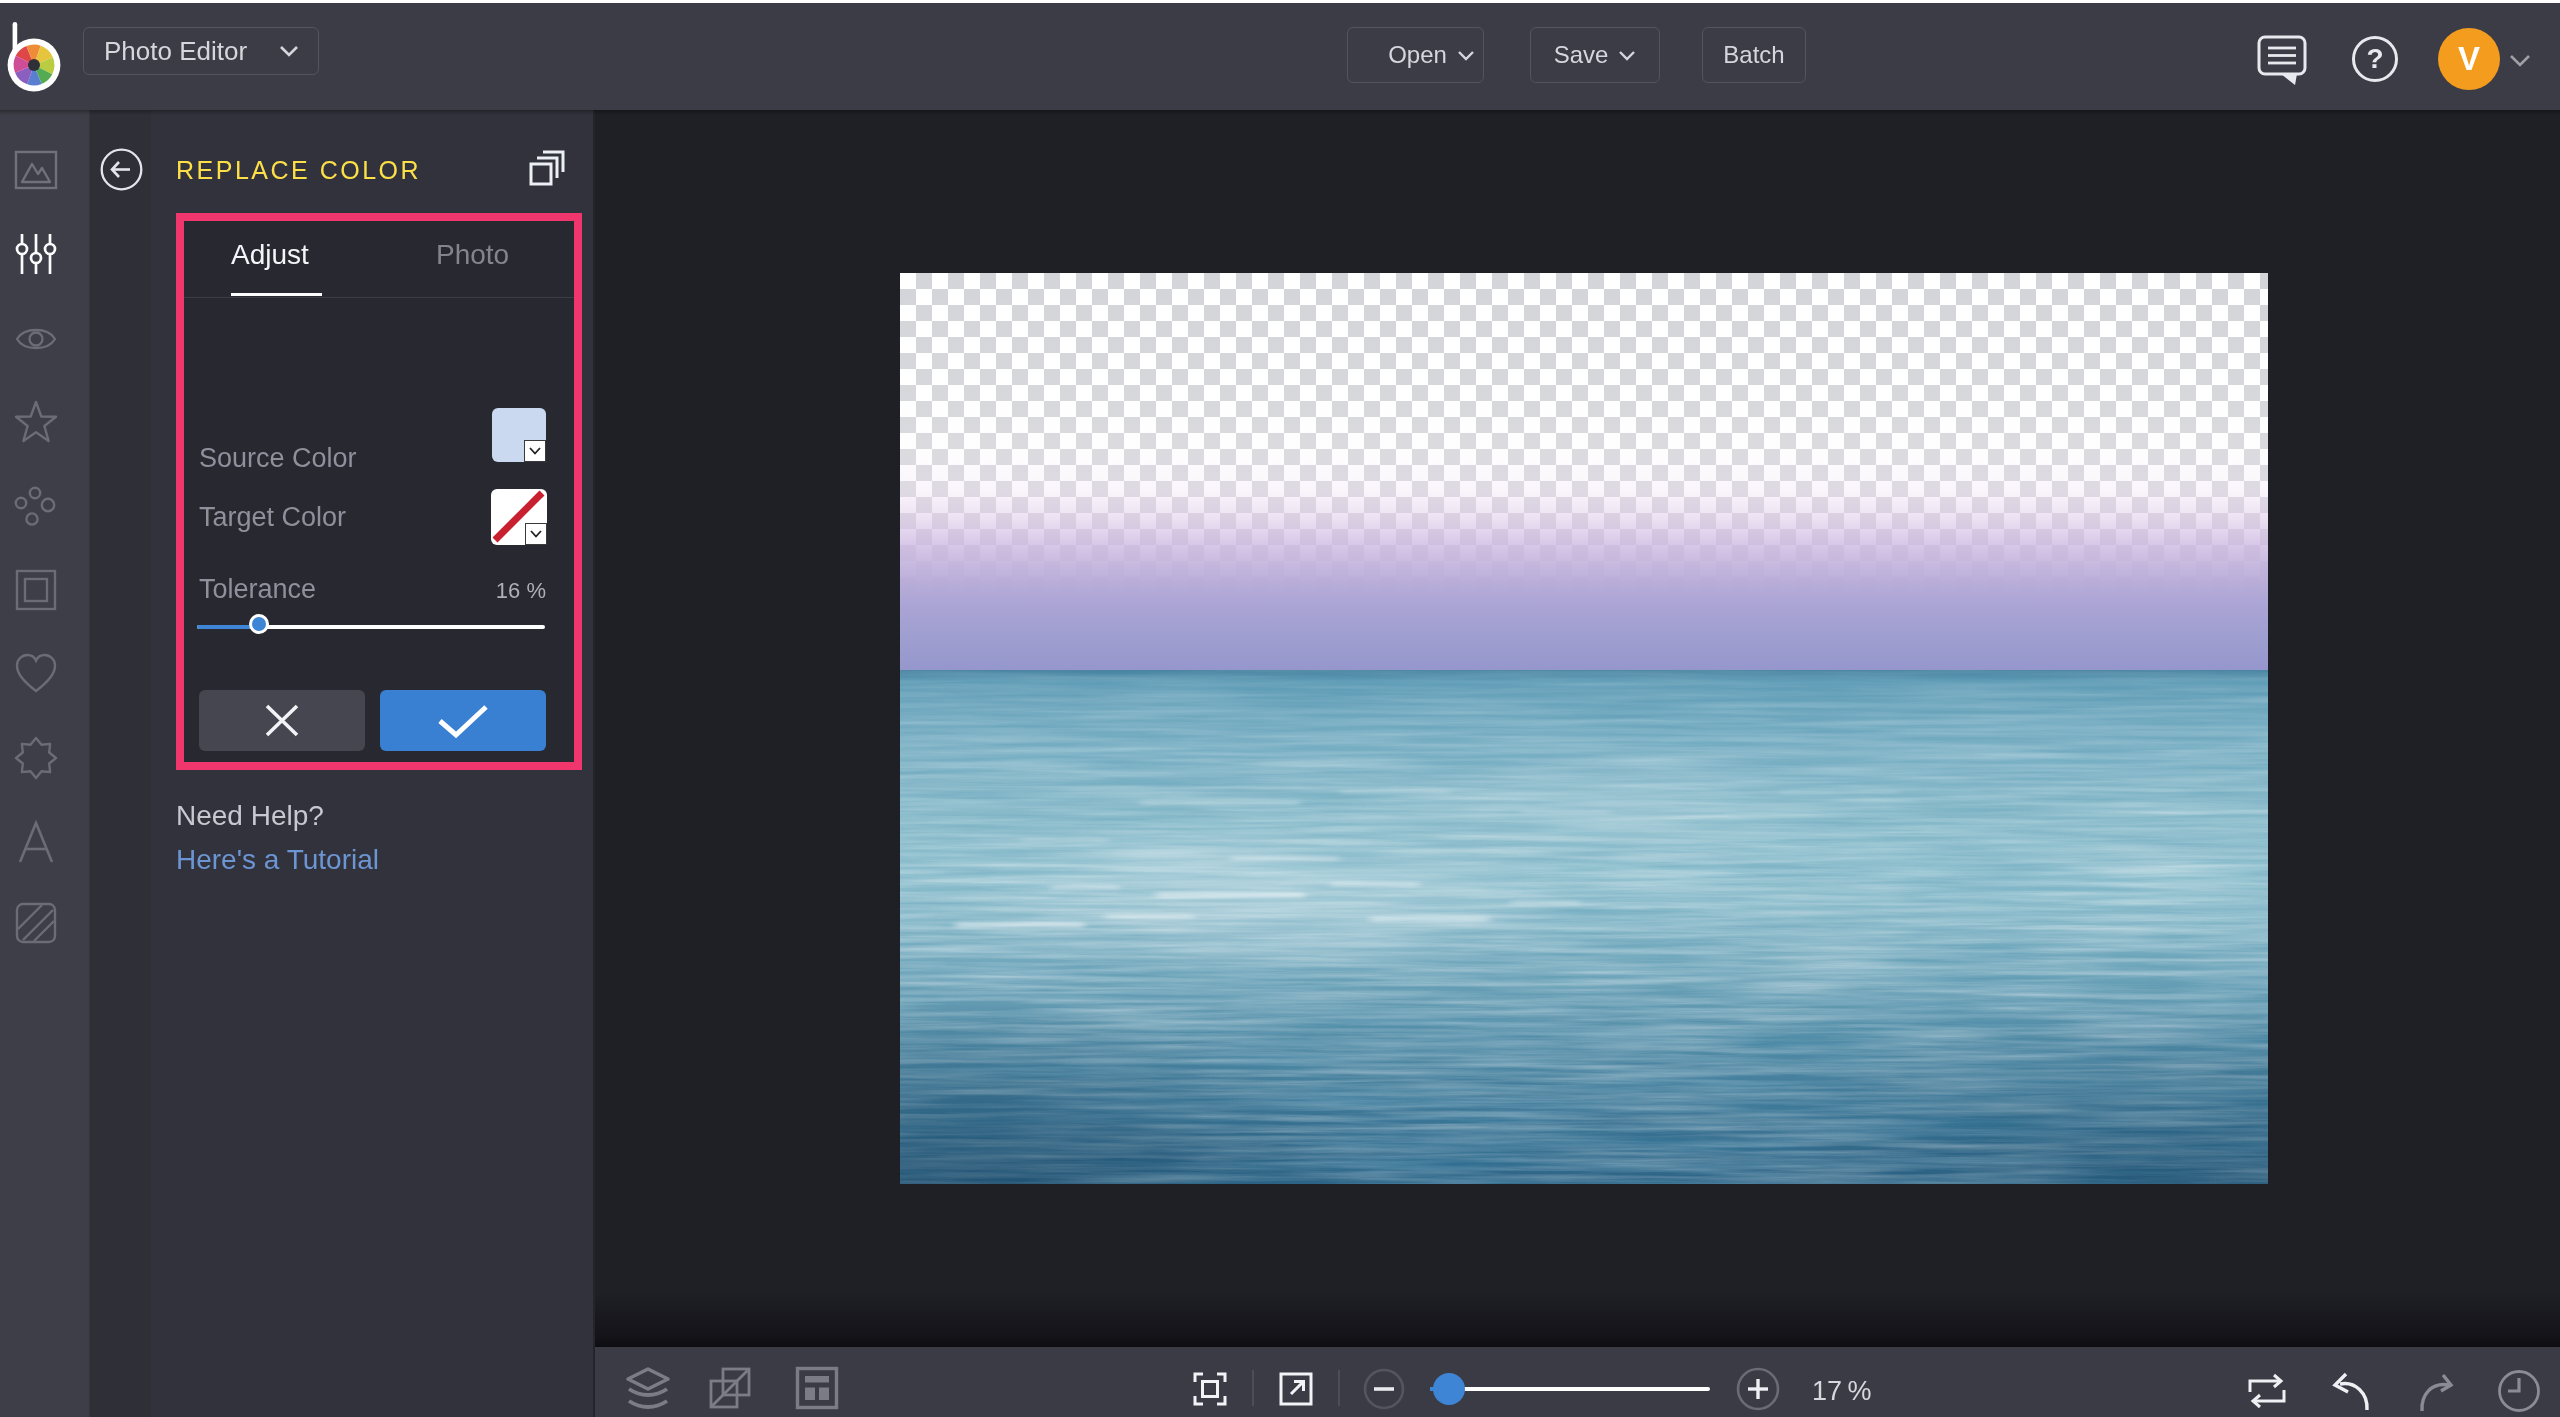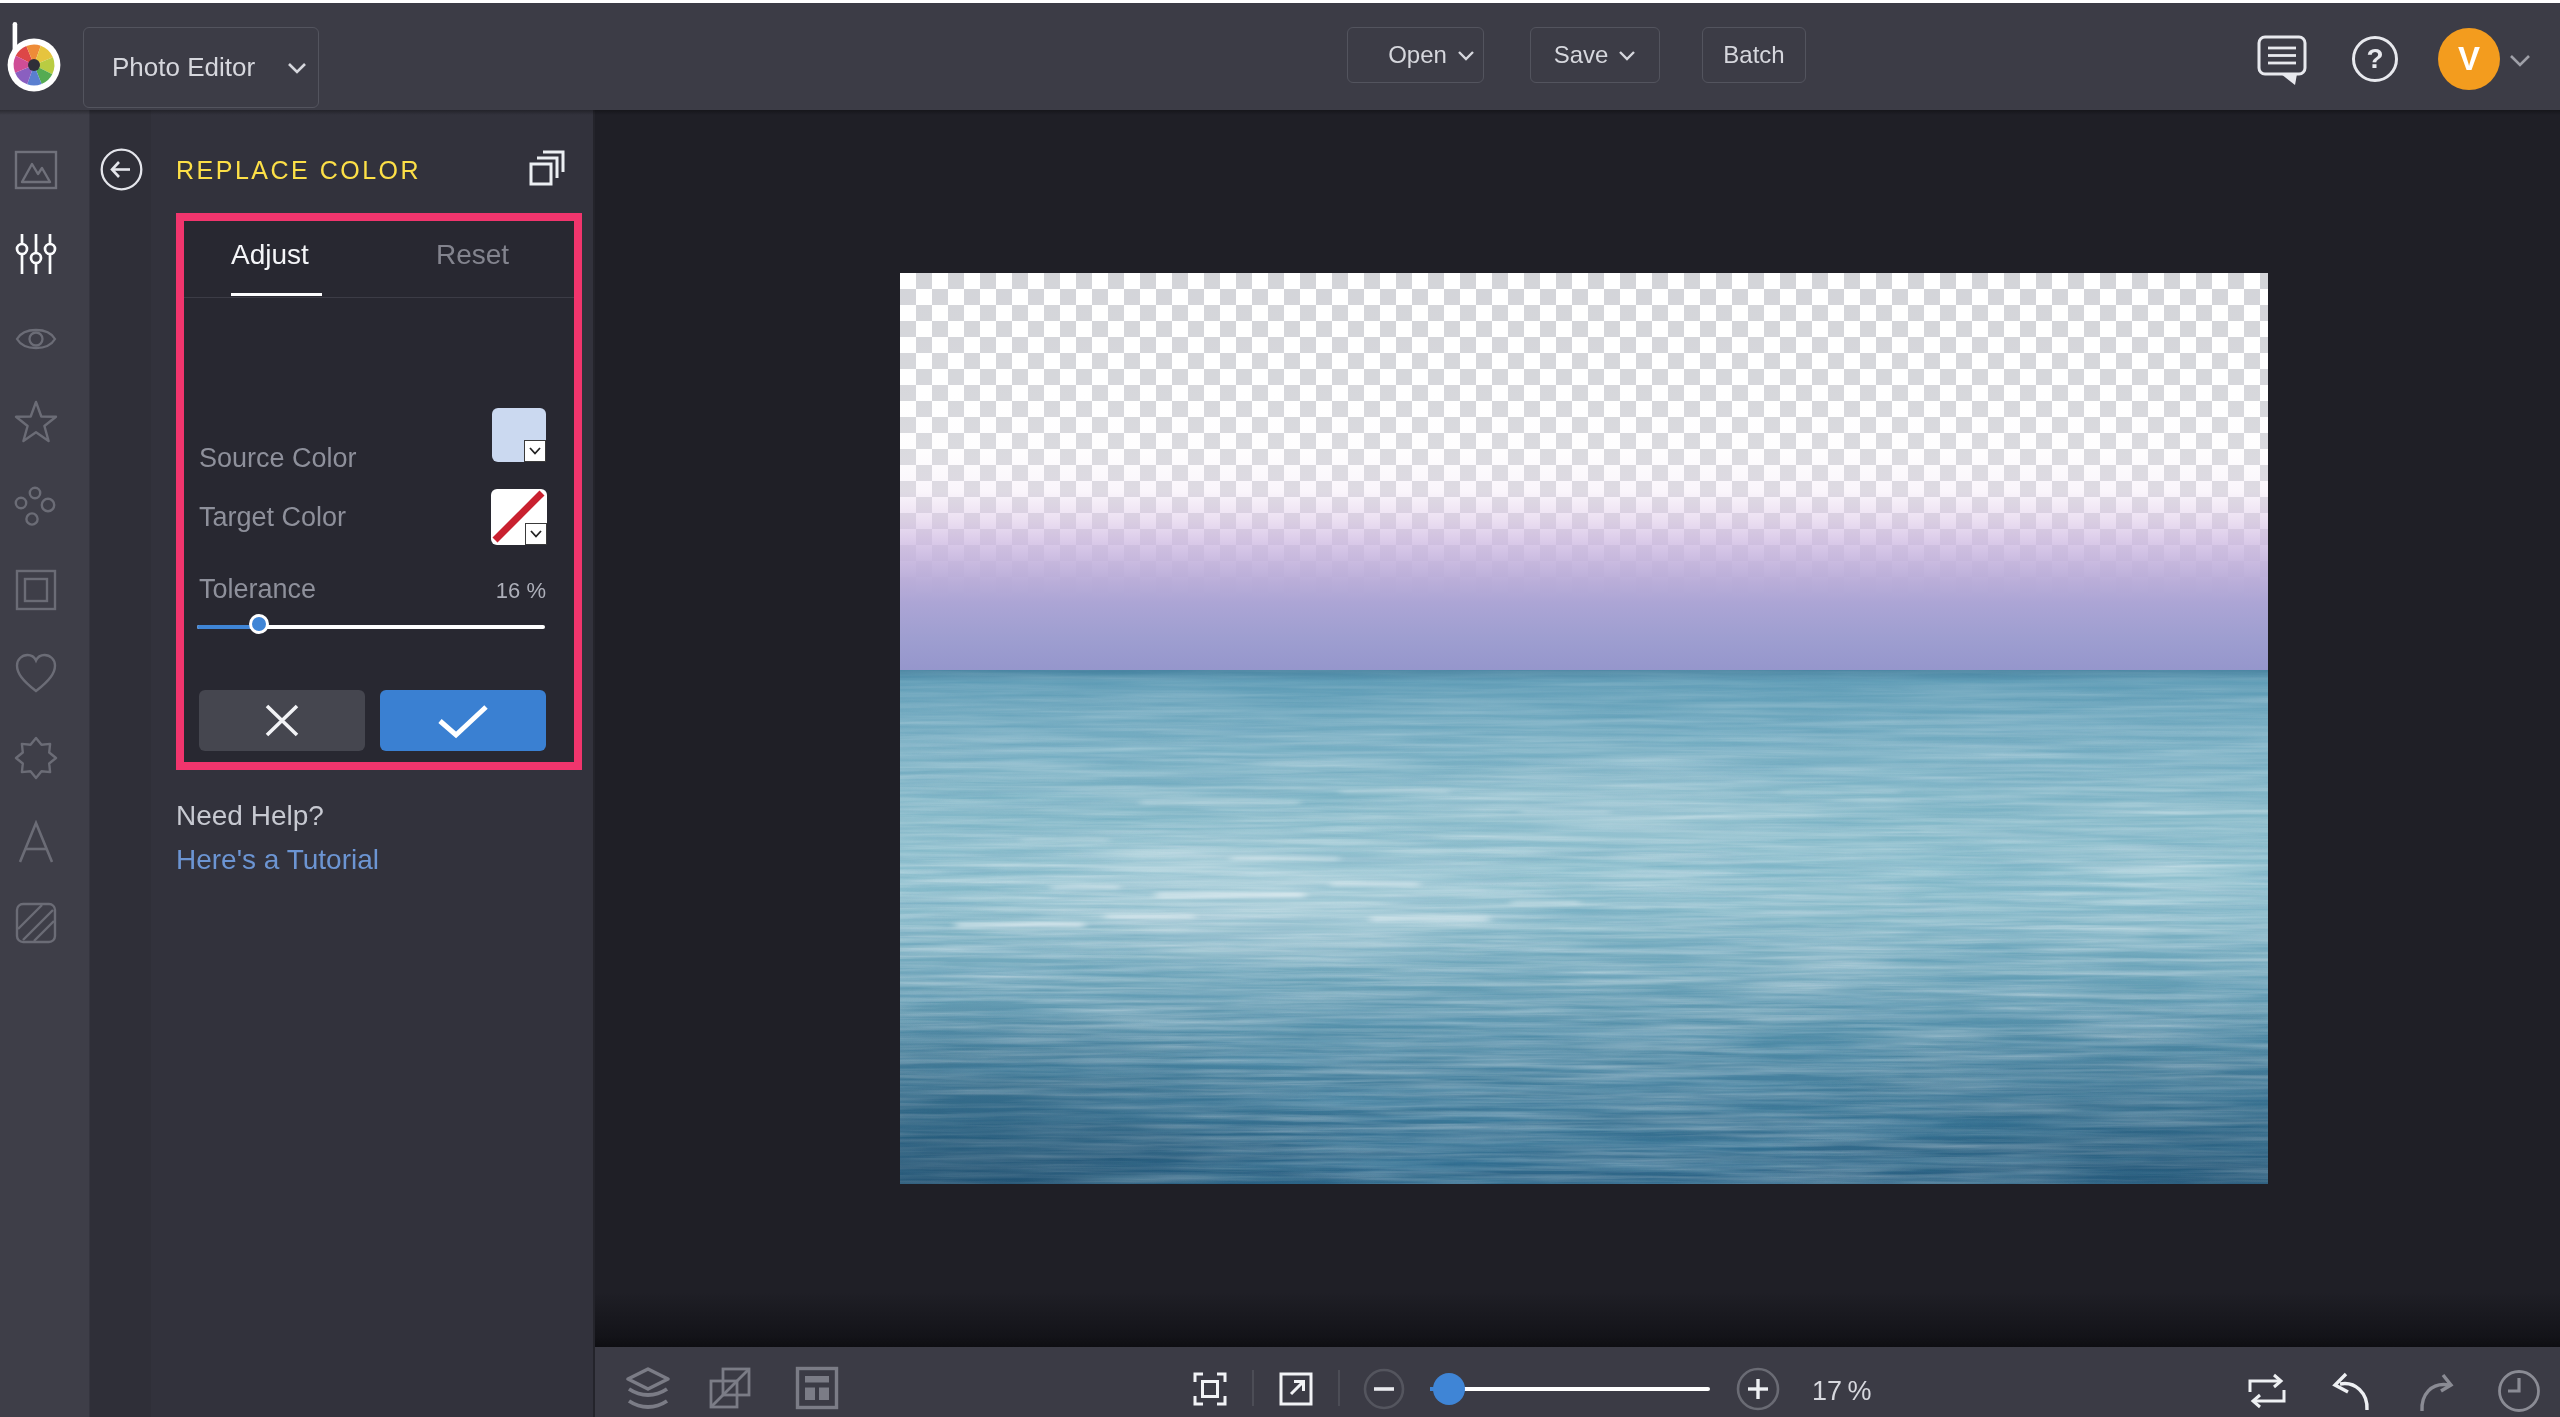--- a/index.html
+++ b/index.html
@@ -40,21 +40,21 @@
       <path d="M28 45 L28 24.6 A20.4 20.4 0 0 1 41.5 29.7 Z" fill="#ee8c38"></path>
       <path d="M28 45 L41.5 29.7 A20.4 20.4 0 0 1 48.4 45 Z" fill="#e6c43e"></path>
       <path d="M28 45 L48.4 45 A20.4 20.4 0 0 1 41.5 60.3 Z" fill="#b9cc42"></path>
       <path d="M28 45 L41.5 60.3 A20.4 20.4 0 0 1 28 65.4 Z" fill="#55ab52"></path>
       <path d="M28 45 L28 65.4 A20.4 20.4 0 0 1 14.5 60.3 Z" fill="#5a7fd0"></path>
       <path d="M28 45 L14.5 60.3 A20.4 20.4 0 0 1 7.6 45 Z" fill="#8a5fc0"></path>
       <path d="M28 45 L7.6 45 A20.4 20.4 0 0 1 14.5 29.7 Z" fill="#cf4d96"></path>
     </g>
     <circle cx="28" cy="45" r="6" fill="#2f2f38"></circle>
   </svg>
-  <div class="btn" style="left:83px; top:27px; width:236px; height:81px; font-size:26px; justify-content:flex-start; padding-left:28px;">Photo Editor
+  <div class="btn" style="left:83px; top:27px; width:236px; height:48px; font-size:26px; justify-content:flex-start; padding-left:20px;">Photo Editor
     <svg width="20" height="12" viewBox="0 0 20 12" style="margin-left:22px;">
         <polyline points="2,2 10,10 18,2" fill="none" stroke="#d6d7dd" stroke-width="2.6"></polyline>
       </svg>
   </div>
   <div class="btn" style="left:1347px; top:27px; width:137px; height:56px;padding-left:32px;">Open
     <svg width="18" height="11" viewBox="0 0 18 11">
         <polyline points="2,2 9,9 16,2" fill="none" stroke="#d6d7dd" stroke-width="2.4"></polyline>
       </svg>
   </div>
   <div class="btn" style="left:1530px; top:27px; width:130px; height:56px;">Save
@@ -131,21 +131,21 @@
     <polyline points="19,14 12,21.5 19,29" fill="none" stroke="#e4e5eb" stroke-width="2.6"></polyline>
   </svg>
   <div class="abs" style="left:176px; top:156px; font-size:25px; letter-spacing:2.5px; color:#fde047;">REPLACE COLOR</div>
   <svg class="abs" style="left:528px; top:149px;" width="38" height="38" viewBox="0 0 38 38" fill="none" stroke="#eceff3" stroke-width="3">
     <rect x="3" y="15" width="20" height="20"></rect>
     <polyline points="9,9 29,9 29,29"></polyline>
     <polyline points="15,3 35,3 35,23"></polyline>
   </svg>
   <div class="abs" style="left:176px; top:213px; width:406px; height:557px; border:8px solid #f1356d; background:#282831;"></div>
   <div class="abs" style="left:231px; top:239px; font-size:28px; color:#f4f5f8;">Adjust</div>
-  <div class="abs" style="left:436px; top:239px; font-size:28px; color:#83848e;">Reset</div>
+  <div class="abs" style="left:436px; top:239px; font-size:28px; color:#83848e;">Photo</div>
   <div class="abs" style="left:231px; top:293px; width:91px; height:3px; background:#fdfdfe;"></div>
   <div class="abs" style="left:184px; top:297px; width:390px; height:1px; background:#3c3c46;"></div>
   <div class="lbl" style="left:199px; top:443px;text-align:center;">Source Color</div>
   <div class="swatch" style="left:492px; top:408px; width:54px; height:54px; background:#cbd9f0;"></div>
   <div class="mini" style="left:524px; top:440px;">
       <svg width="12" height="8" viewBox="0 0 12 8">
         <polyline points="1,1 6,6.5 11,1" fill="none" stroke="#222" stroke-width="1.8"></polyline>
       </svg>
     </div>
   <div class="lbl" style="left:199px; top:502px;">Target Color</div>

